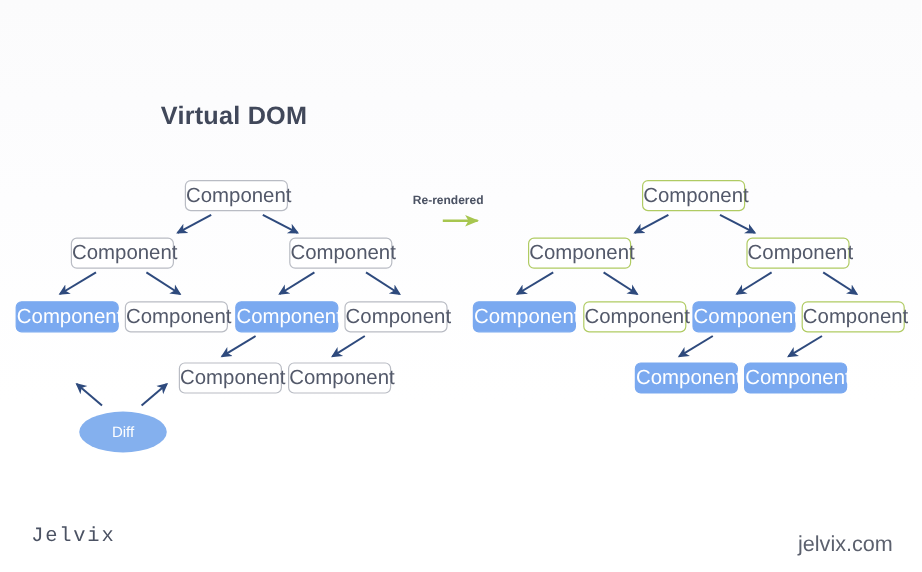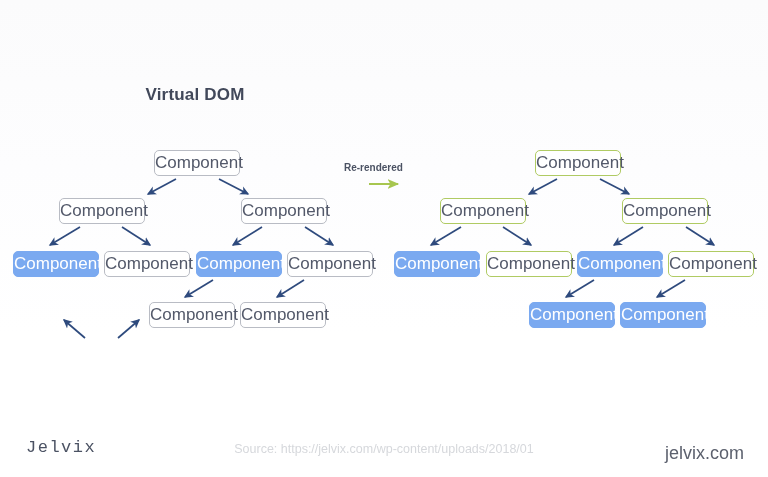--- a/index.html
+++ b/index.html
@@ -20,21 +20,21 @@
     content: "";
     position: absolute;
     left: 0; right: 0; bottom: 0;
     height: 6px;
     background: #ffffff;
   }
 
   
   .tree-title {
     position: absolute;
-    font-size: 17px;
+    font-size: 21px;
     font-weight: bold;
     color: #41485a;
     letter-spacing: 0.2px;
     text-align: center;
     white-space: nowrap;
   }
 
   
   .node {
     position: absolute;
@@ -178,30 +178,30 @@
   <div class="node plain" style="left:154px; top:150px; width:86px;">Component</div>
   <div class="node plain" style="left:59px; top:198px; width:86px;">Component</div>
   <div class="node plain" style="left:241px; top:198px; width:86px;">Component</div>
   <div class="node blue" style="left:13px; top:251px; width:86px;">Component</div>
   <div class="node plain" style="left:104px; top:251px; width:86px;">Component</div>
   <div class="node blue" style="left:196px; top:251px; width:86px;">Component</div>
   <div class="node plain" style="left:287px; top:251px; width:86px;">Component</div>
   <div class="node plain" style="left:149px; top:302px; width:86px;">Component</div>
   <div class="node plain" style="left:240px; top:302px; width:86px;">Component</div>
 
+  <div class="diff-ellipse" style="left:66px; top:343px; width:73px; height:34px; line-height:34px;">Diff</div>
 
   <div class="rerender-label" style="left:344px; top:162px;">Re-rendered</div>
 
   <div class="node green" style="left:535px; top:150px; width:86px;">Component</div>
   <div class="node green" style="left:440px; top:198px; width:86px;">Component</div>
   <div class="node green" style="left:622px; top:198px; width:86px;">Component</div>
   <div class="node blue" style="left:394px; top:251px; width:86px;">Component</div>
   <div class="node green" style="left:486px; top:251px; width:86px;">Component</div>
   <div class="node blue" style="left:577px; top:251px; width:86px;">Component</div>
   <div class="node green" style="left:668px; top:251px; width:86px;">Component</div>
   <div class="node blue" style="left:529px; top:302px; width:86px;">Component</div>
   <div class="node blue" style="left:620px; top:302px; width:86px;">Component</div>
 
   <div class="footer-logo">Jelvix</div>
-  <div class="footer-source">Source: https://jelvix.com/wp-content/uploads/2018/01</div>
   <div class="footer-site">jelvix.com</div>
 
 </div>
 
 </body></html>

